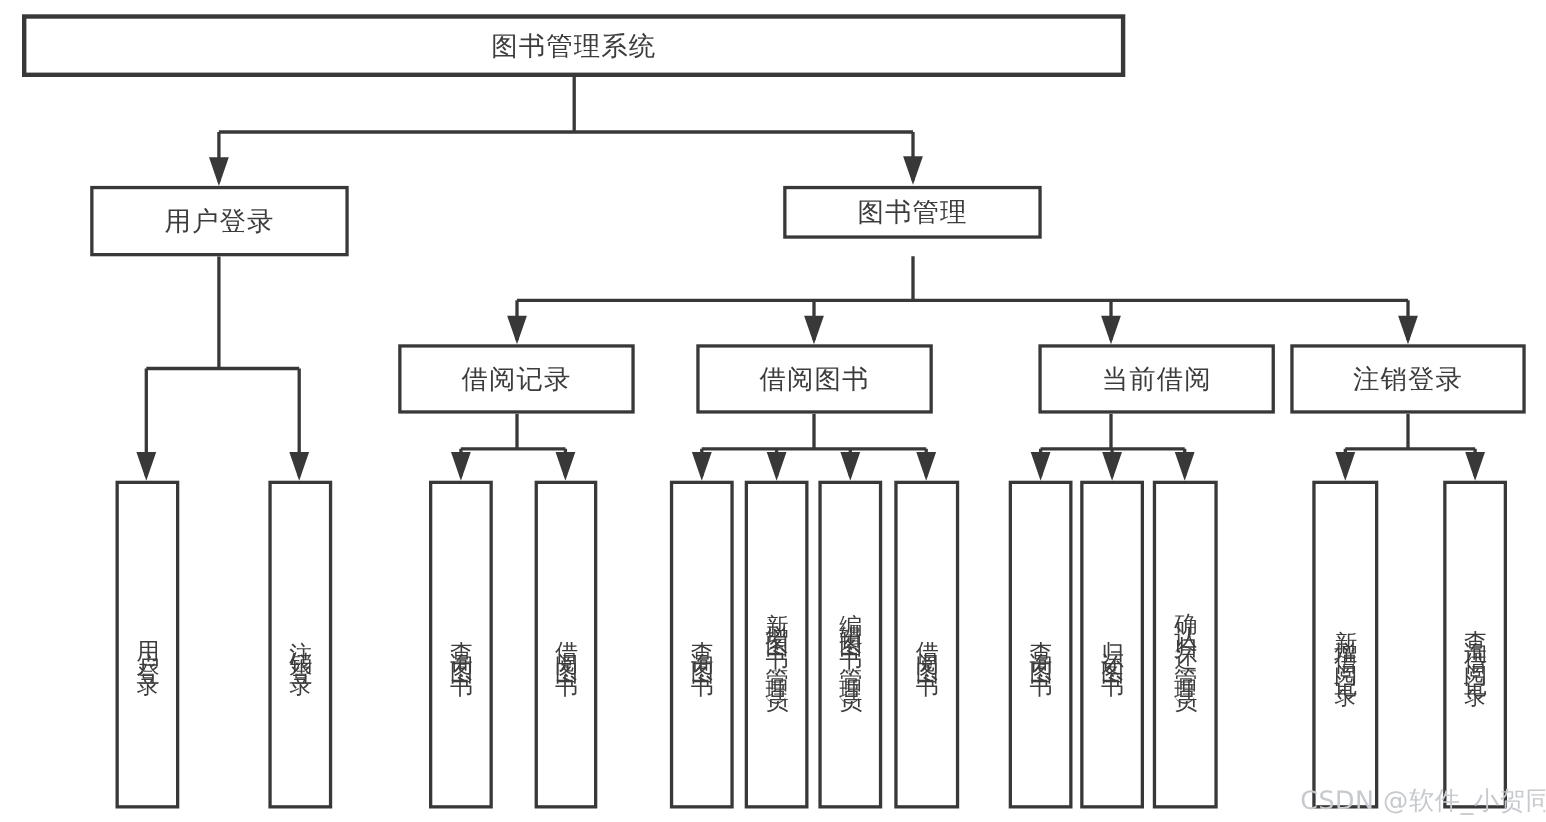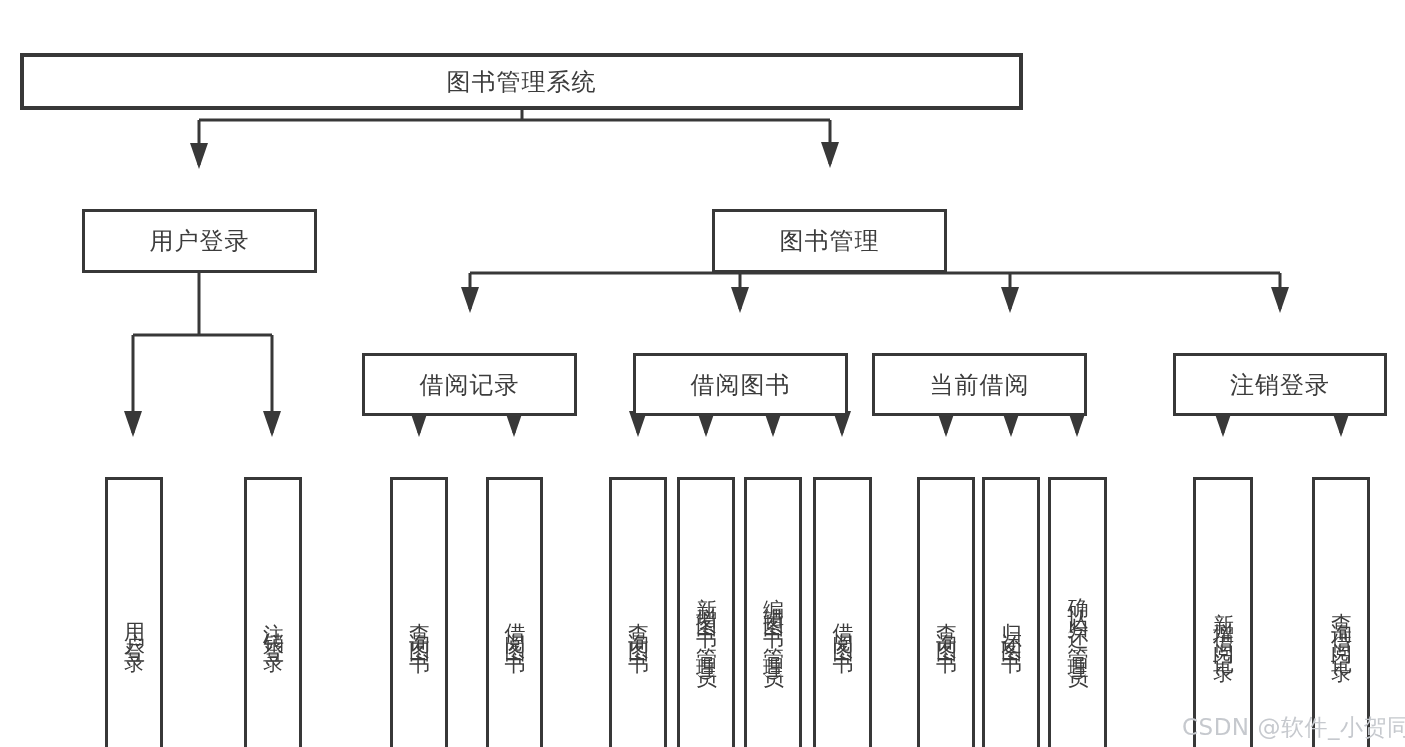--- a/index.html
+++ b/index.html
@@ -18,21 +18,20 @@
     pointer-events: none;
   }
   .node {
     position: absolute;
     box-sizing: border-box;
     background: #ffffff;
     border: 3px solid var(--line, #383838);
     display: flex;
     align-items: center;
     justify-content: center;
-    margin-top: 40px;
   }
   .node.root { border-width: 4px; }
   .hlabel {
     color: var(--text, #3c3c3c);
     font-size: 24px;
     letter-spacing: 1px;
     white-space: nowrap;
     line-height: 1;
   }
   .vnode { top: 437px; height: 298px; }
@@ -93,31 +92,31 @@
       </g>
   </svg>
 
   <div class="node root" style="left:20px;top:13px;width:1003px;height:57px">
     <span class="hlabel">图书管理系统</span>
   </div>
 
   <div class="node" style="left:82px;top:169px;width:235px;height:64px">
     <span class="hlabel">用户登录</span>
   </div>
-  <div class="node" style="left:712px;top:169px;width:235px;height:64px">
+  <div class="node" style="left:712px;top:169px;width:235px;height:48px">
     <span class="hlabel">图书管理</span>
   </div>
 
   <div class="node" style="left:362px;top:313px;width:215px;height:63px">
     <span class="hlabel">借阅记录</span>
   </div>
   <div class="node" style="left:633px;top:313px;width:215px;height:63px">
     <span class="hlabel">借阅图书</span>
   </div>
-  <div class="node" style="left:872px;top:313px;width:215px;height:63px">
+  <div class="node" style="left:944px;top:313px;width:215px;height:63px">
     <span class="hlabel">当前借阅</span>
   </div>
   <div class="node" style="left:1173px;top:313px;width:214px;height:63px">
     <span class="hlabel">注销登录</span>
   </div>
 
   <div class="node vnode" style="left:105px;width:58px">
     <span class="vlabel">用户登录</span>
   </div>
   <div class="node vnode" style="left:244px;width:58px">

